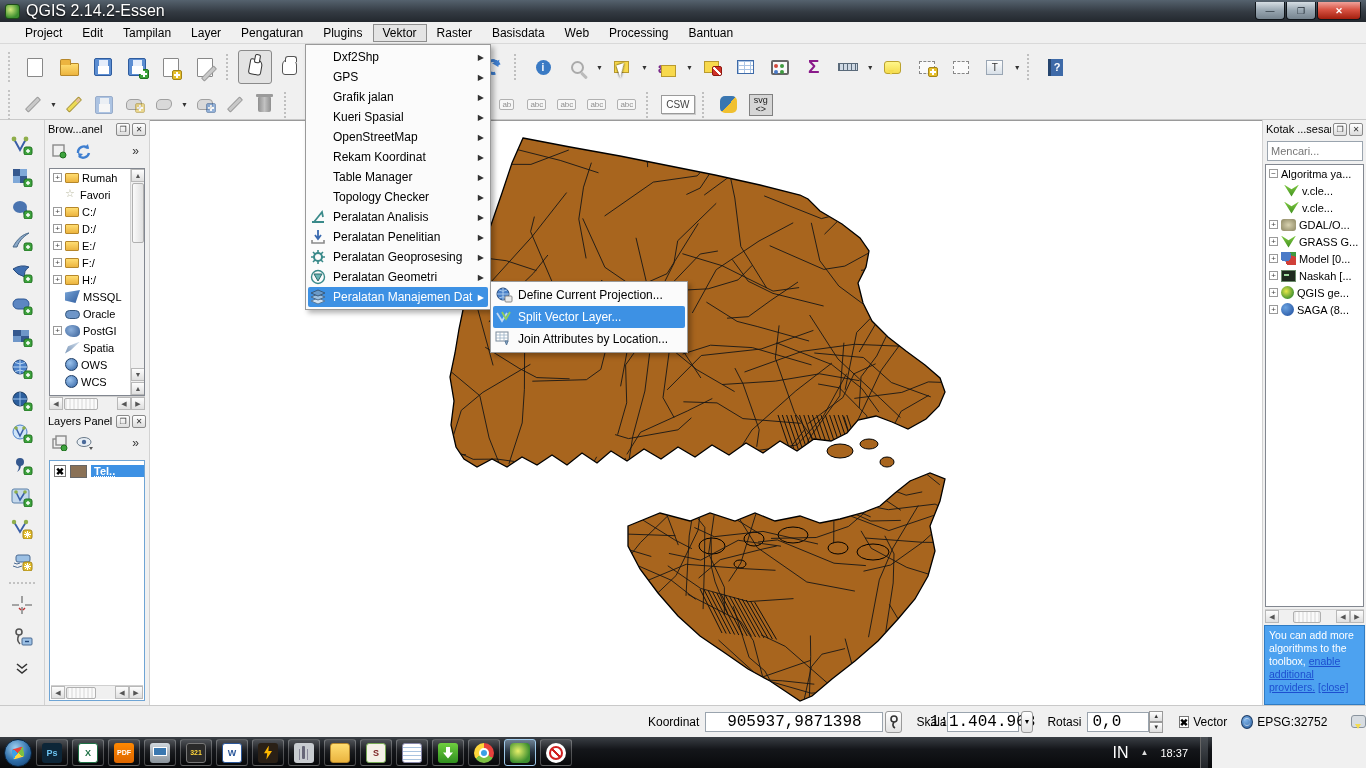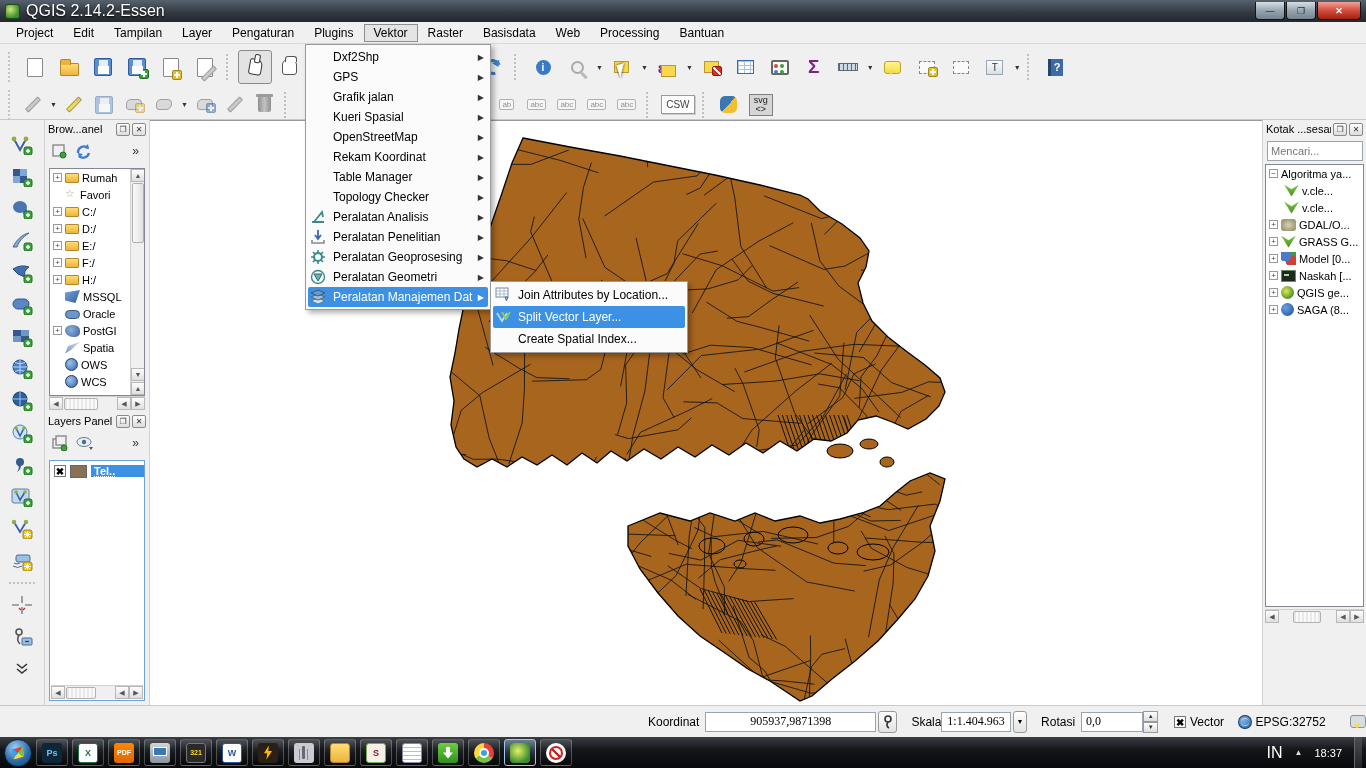--- a/index.html
+++ b/index.html
@@ -6,21 +6,21 @@
 html,body{width:1366px;height:768px;overflow:hidden}
 body{font-family:"Liberation Sans",sans-serif;font-size:12px;background:#f0f0f0;position:relative;color:#000}
 
 #titlebar{position:absolute;left:0;top:0;width:1366px;height:22px;background:linear-gradient(#55626e,#333a42 55%,#23282e);display:flex;align-items:center;padding:0 5px;color:#fff;gap:6px}
 #qgis-logo{width:15px;height:15px;border-radius:3px;background:radial-gradient(circle at 35% 35%,#cfe87a,#3c8f2f 70%);border:1px solid #1d4d17}
 #title-text{font-size:16px;text-shadow:0 1px 2px #000}
 #winbtns{margin-left:auto;display:flex}
 .wbtn{width:30px;height:18px;margin-left:1px;border:1px solid #10151a;border-top:none;border-radius:0 0 4px 4px;background:linear-gradient(#d6dee4,#97a5b0 50%,#76848f);display:flex;align-items:center;justify-content:center;font-size:9px;color:#1a232c;cursor:default}
 .wbtn.close{width:44px;background:linear-gradient(#f0a29a,#d85343 45%,#a31f0e);color:#fff;font-weight:bold}
 
-#menubar{position:absolute;left:0;top:22px;width:1366px;height:22px;background:#f0f0f0;border-bottom:1px solid #d9d9d9;display:flex;align-items:center;padding-left:6px}
+#menubar{position:absolute;left:0;top:22px;width:1366px;height:22px;background:#f0f0f0;border-bottom:1px solid #d9d9d9;display:flex;align-items:center;padding-left:15px}
 .mitem{padding:2px 10px}
 .mitem.active{background:#e4e4e4;border:1px solid #8f8f8f;padding:1px 9px}
 
 #tb1{position:absolute;left:0;top:44px;width:1366px;height:46px;background:#f0f0f0;display:flex;align-items:center;padding-left:8px}
 #tb2{position:absolute;left:0;top:90px;width:1366px;height:30px;background:#f0f0f0;border-bottom:1px solid #c9c9c9;display:flex;align-items:center;padding-left:8px}
 .tbtn{width:34px;height:34px;display:flex;align-items:center;justify-content:center;position:relative;flex:0 0 auto}
 .tbtn2{width:30px;height:24px;display:flex;align-items:center;justify-content:center;position:relative;flex:0 0 auto}
 .tbtn.pressed{border:1px solid #8a8a8a;border-radius:3px;background:#e3e3e3}
 .sep{width:8px;height:26px;border-left:2px dotted #bfbfbf;margin:0 4px;flex:0 0 auto}
 .dd{font-size:7px;color:#333;margin:0 2px;flex:0 0 auto}
@@ -130,26 +130,26 @@
 #vsub{left:490px;top:281px;width:198px}
 .prow{display:flex;align-items:center;height:20px;padding:0 4px 0 2px;gap:5px;white-space:nowrap}
 .prow .picon{width:18px;height:16px;flex:0 0 auto;position:relative}
 .prow .plabel{flex:1;overflow:hidden}
 .prow .parrow{font-size:8px;color:#333}
 .prow.hl{background:#3d91e4;color:#fff;border-radius:2px}
 .prow.hl .parrow{color:#fff}
 #vsub .prow{height:22px}
 
 #statusbar{position:absolute;left:0;top:705px;width:1366px;height:32px;background:#f0f0f0;border-top:1px solid #c9c9c9;display:flex;align-items:center;font-size:12px}
-.sinput{height:20px;border:1px solid #9aa4ae;background:#fff;text-align:center;font-size:12px;font-family:Liberation Serif, serif}
+.sinput{height:20px;border:1px solid #9aa4ae;background:#fff;text-align:center;font-size:16px;font-family:Liberation Mono, monospace}
 .sqbtn{width:20px;height:22px;border:1px solid #9a9a9a;border-radius:3px;background:linear-gradient(#fff,#e2e2e2);display:flex;align-items:center;justify-content:center;margin-left:2px}
 .spin{display:flex;flex-direction:column;width:16px;height:22px}
 .spin div{flex:1;border:1px solid #9a9a9a;background:linear-gradient(#fff,#ddd);font-size:6px;display:flex;align-items:center;justify-content:center;color:#333}
 
-#taskbar{position:absolute;left:0;top:737px;width:1366px;height:31px;background:linear-gradient(#3a3f45,#14161a 40%,#08090b);display:flex;align-items:center;padding-left:4px;gap:4px}
+#taskbar{position:absolute;left:0;top:737px;width:1212px;height:31px;background:linear-gradient(#3a3f45,#14161a 40%,#08090b);display:flex;align-items:center;padding-left:4px;gap:4px}
 #startorb{width:28px;height:28px;border-radius:50%;background:radial-gradient(circle at 40% 30%,#9fd0f2,#2e6da8 55%,#123d6b);border:1px solid #0a2540;position:relative;flex:0 0 auto}
 #startorb::after{content:"";position:absolute;inset:7px;background:conic-gradient(from -45deg,#e8413c 0 25%,#7cc043 0 50%,#ffd73b 0 75%,#3aa0e8 0);border-radius:2px;transform:rotate(-8deg);clip-path:polygon(0 15%,100% 0,100% 85%,0 100%)}
 .task{width:32px;height:27px;border:1px solid rgba(255,255,255,.25);border-radius:3px;background:linear-gradient(rgba(255,255,255,.14),rgba(255,255,255,.03) 50%,rgba(0,0,0,.25));display:flex;align-items:center;justify-content:center;flex:0 0 auto}
 .task.active{background:linear-gradient(rgba(180,220,255,.45),rgba(120,170,220,.2) 50%,rgba(0,0,0,.2));border-color:#9ec8e8}
 .tico{width:20px;height:20px;border-radius:3px;display:flex;align-items:center;justify-content:center;font-size:9px;font-weight:bold}
 .t-ps{background:#0d2638;color:#6cc3f0}
 .t-xl{background:#fff;color:#1e7145;border:1px solid #1e7145}
 .t-pdf{background:linear-gradient(#f80,#d60);color:#fff;font-size:7px}
 .t-pre{background:linear-gradient(#cfd6dc,#8a949c);position:relative}
 .t-pre::after{content:"";position:absolute;inset:4px 3px 7px 3px;background:#3a78b0;border:1px solid #fff}
@@ -739,20 +739,25 @@
         <span class="tl">SAGA (8...</span>
       </div>
   </div>
   <div class="hscroll" style="position:absolute;left:2px;right:2px;bottom:82px">
     <div class="sb">◀</div>
     <div class="sthumb" style="width:28px;margin-left:14px"></div>
     <div style="flex:1"></div>
     <div class="sb">◀</div>
     <div class="sb">▶</div>
   </div>
+  <div id="notice">
+    <span>You can add more algorithms to the toolbox,</span>
+    <a>enable additional providers.</a>
+    <a>[close]</a>
+  </div>
 </div>
 
 <div id="vmenu" class="popup">
   <div class="prow">
       <span class="picon"></span>
       <span class="plabel">Dxf2Shp</span>
       <span class="parrow">▶</span>
     </div>
   <div class="prow">
       <span class="picon"></span>
@@ -838,39 +843,45 @@
       </span>
       <span class="plabel">Peralatan Manajemen Data</span>
       <span class="parrow">▶</span>
     </div>
 </div>
 
 <div id="vsub" class="popup">
   <div class="prow">
       <span class="picon">
         <svg class="mi" width="18" height="16">
-          <rect x="1" y="1" width="12" height="9" fill="#fff" stroke="#7a8a9a"></rect>
-          <path d="M1 4h12 M1 7h12 M5 1v9 M9 1v9" stroke="#9ab0c4" stroke-width=".8"></path>
-          <path d="M10 10 l3 0 -1.5 4 Z" fill="#8aa8c8" stroke="#5a7a9a"></path>
+          <circle cx="8" cy="7" r="6" fill="#4a80c8" stroke="#24497c"></circle>
+          <path d="M2 7h12 M8 1v12 M4 3 q4 2.5 8 0 M4 11 q4-2.5 8 0" stroke="#bcd8f4" fill="none" stroke-width=".8"></path>
+          <rect x="10" y="9" width="7" height="6" rx="1" fill="#e8e8e8" stroke="#888"></rect>
         </svg>
       </span>
-      <span class="plabel">Join Attributes by Location...</span>
+      <span class="plabel">Define Current Projection...</span>
     </div>
   <div class="prow hl">
       <span class="picon">
         <svg class="mi" width="18" height="16">
           <path d="M2 4 L7 12 L12 4" stroke="#bcd8f4" fill="none" stroke-width="1.8"></path>
           <path d="M7 3 L11 10 L15 3" stroke="#8fce5a" fill="none" stroke-width="1.8"></path>
         </svg>
       </span>
       <span class="plabel">Split Vector Layer...</span>
     </div>
   <div class="prow">
-      <span class="picon"></span>
-      <span class="plabel">Create Spatial Index...</span>
+      <span class="picon">
+        <svg class="mi" width="18" height="16">
+          <rect x="1" y="1" width="12" height="9" fill="#fff" stroke="#7a8a9a"></rect>
+          <path d="M1 4h12 M1 7h12 M5 1v9 M9 1v9" stroke="#9ab0c4" stroke-width=".8"></path>
+          <path d="M10 10 l3 0 -1.5 4 Z" fill="#8aa8c8" stroke="#5a7a9a"></path>
+        </svg>
+      </span>
+      <span class="plabel">Join Attributes by Location...</span>
     </div>
 </div>
 
 <div id="statusbar">
   <span style="width:648px;flex:0 0 auto"></span>
   <span>Koordinat</span>
   <input class="sinput" style="width: 178px; margin-left: 6px;" value="905937,9871398">
   <span class="sqbtn">
       <svg class="mi" width="12" height="14">
         <circle cx="6" cy="4" r="3" fill="none" stroke="#333" stroke-width="1.6"></circle>

